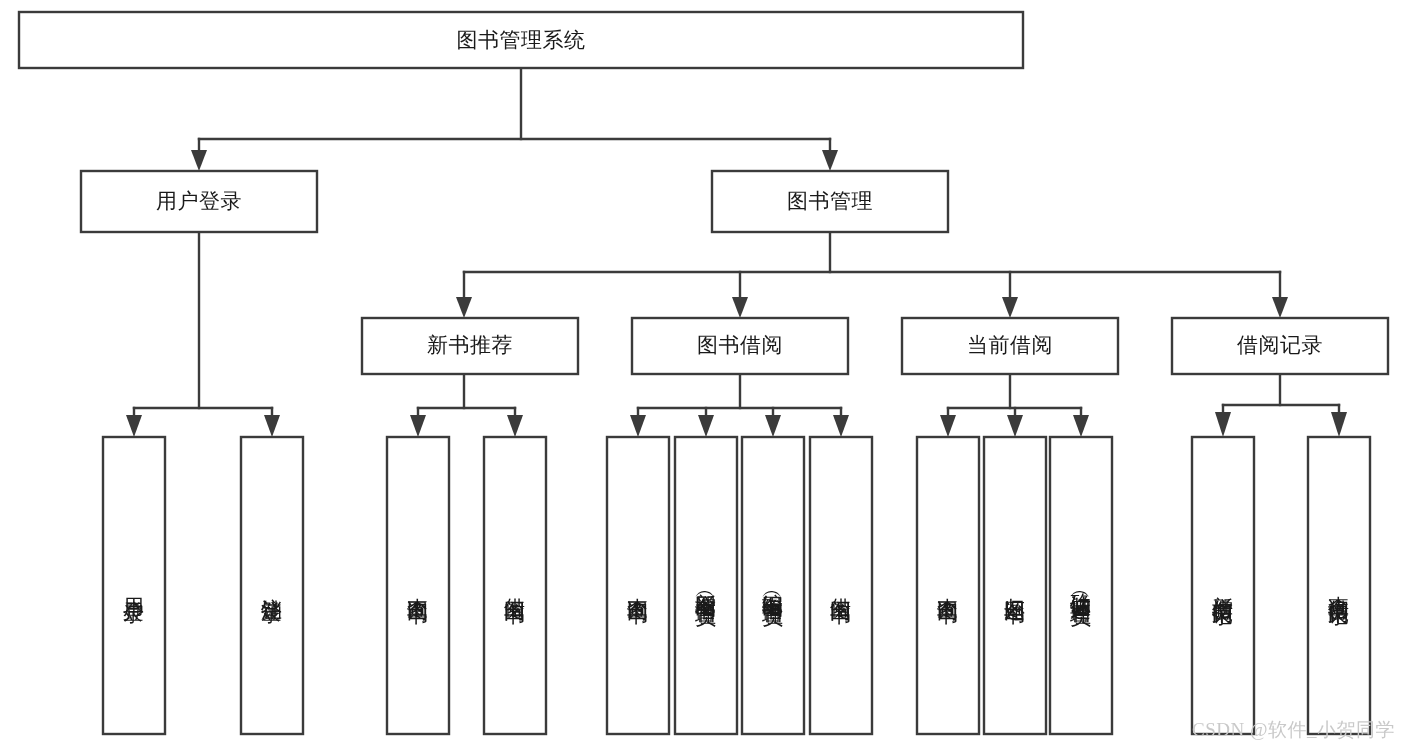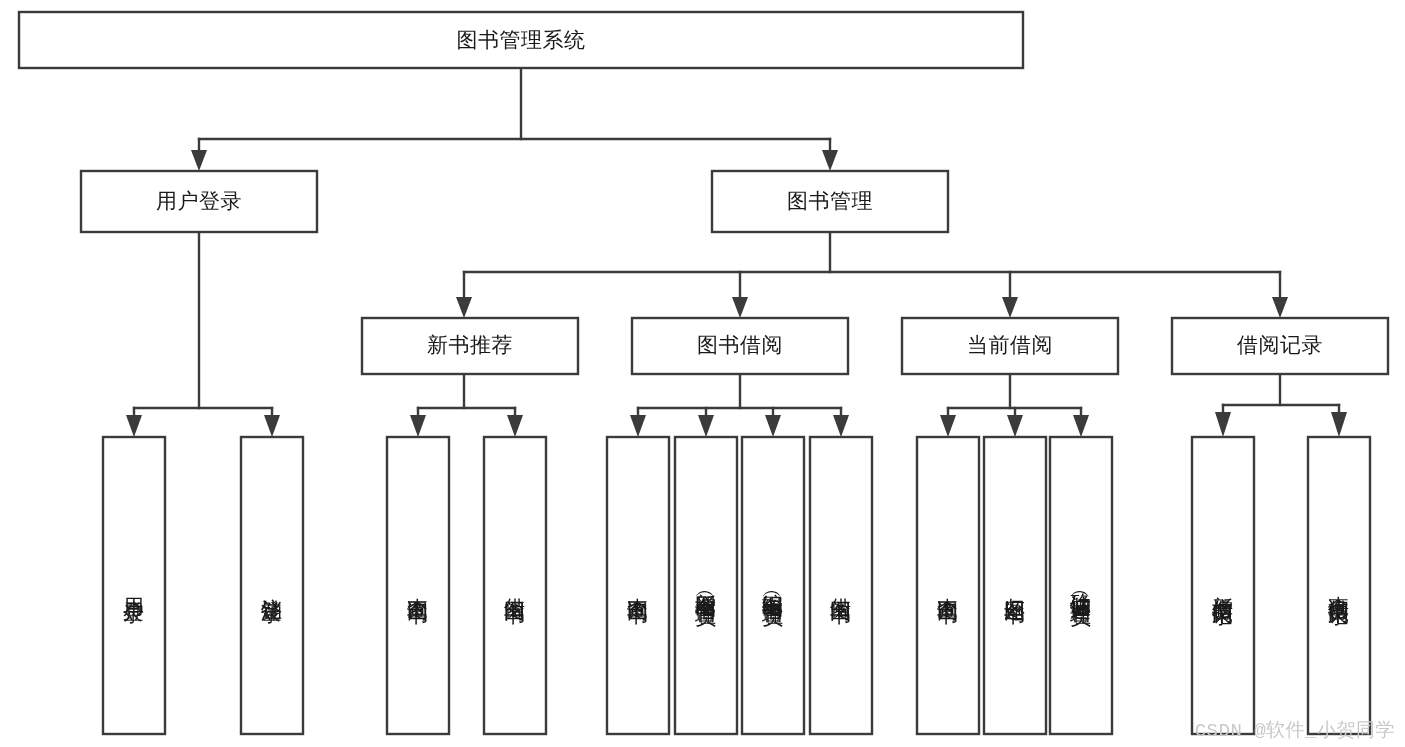--- a/index.html
+++ b/index.html
@@ -56,21 +56,21 @@
     stroke-linecap: square;
   }
   .arrow-head {
     fill: #3b3b3b;
     stroke: none;
   }
   .watermark-text {
     position: absolute;
     right: 10px;
     bottom: 4px;
-    font-family: Liberation Mono, monospace;
+    font-family: Liberation Serif, serif;
     font-size: 19px;
     color: #c9c9c9;
     white-space: nowrap;
     pointer-events: none;
     letter-spacing: 0.5px;
   }
 </style>
 </head>
 <body>
 

